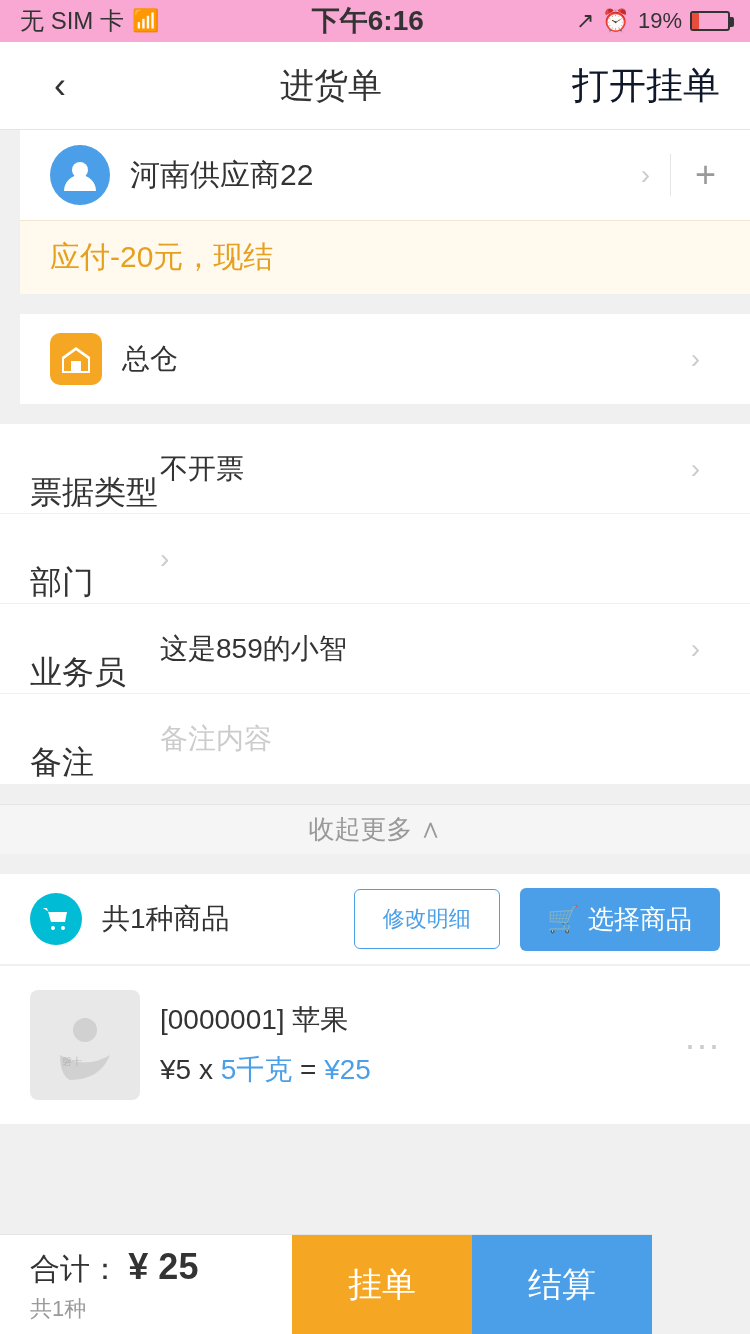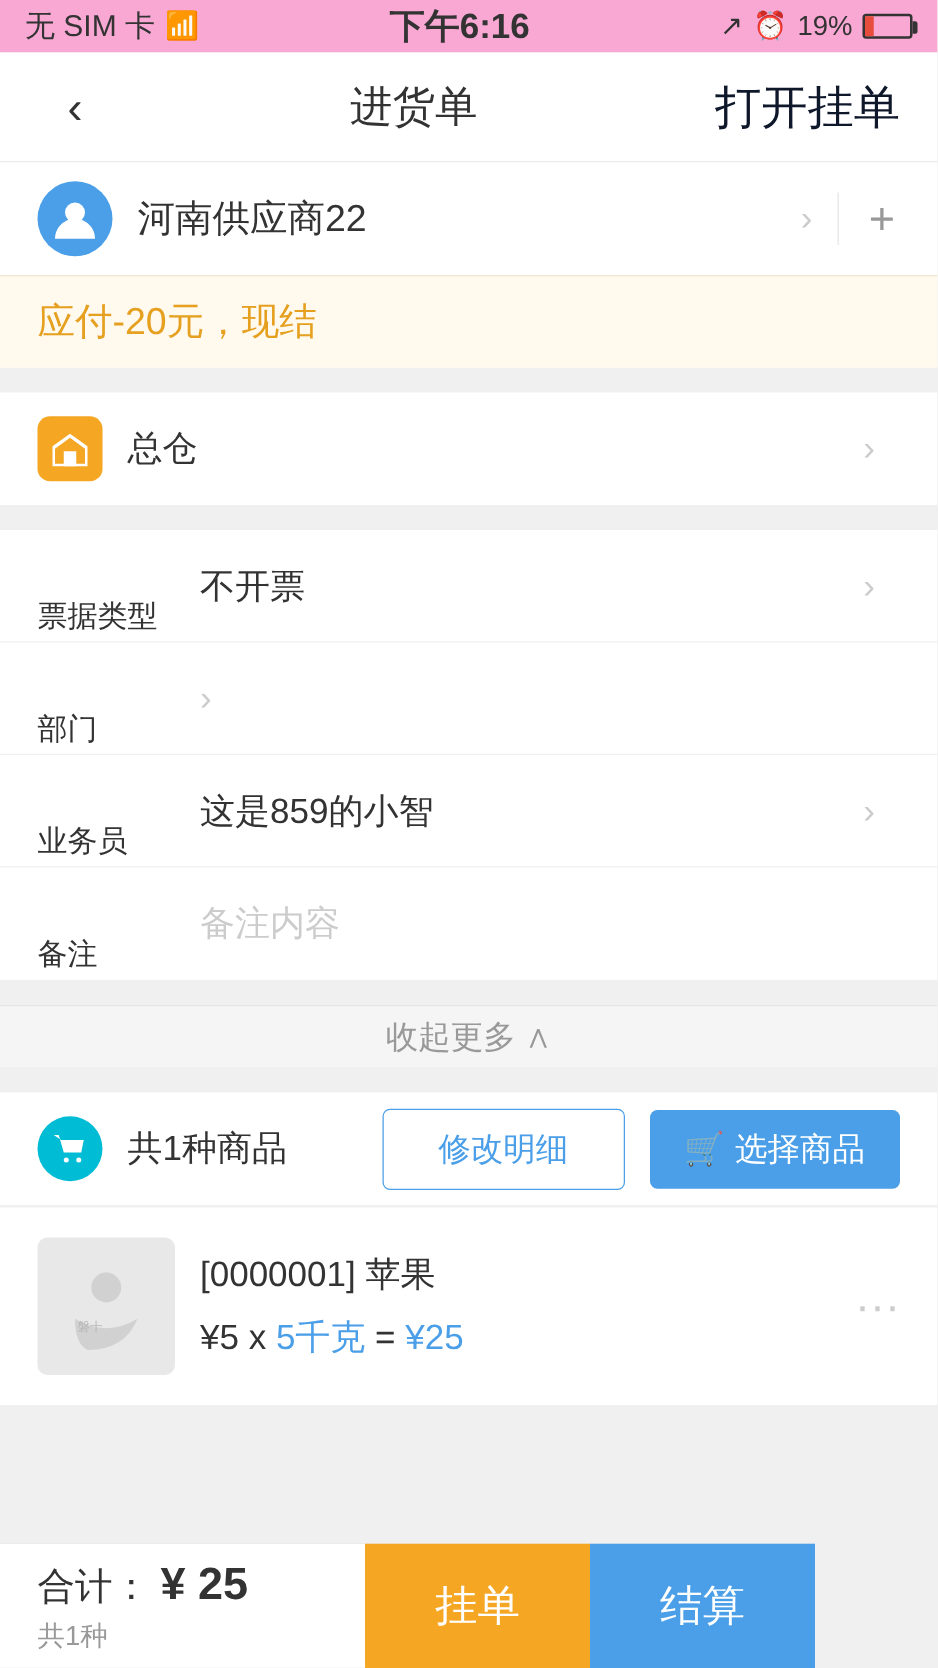--- a/index.html
+++ b/index.html
@@ -55,20 +55,21 @@
     .nav-title { font-size: 34px; font-weight: 500; color: #333; }
     .nav-action { font-size: 37px; color: #0f172a; }
 
     
     .content { background: #f0f0f0; }
 
     
     .section {
       background: #fff;
       margin-bottom: 20px;
+      margin-left: 20px;
     }
 
     
     .supplier-row {
       display: flex;
       align-items: center;
       padding: 0 30px;
       height: 90px;
       background: #fff;
     }
@@ -119,21 +120,21 @@
       margin-bottom: 20px;
     }
     .field-row {
       display: flex;
       align-items: center;
       padding: 0 30px;
       height: 90px;
       border-bottom: 1px solid #f0f0f0;
     }
     .field-row:last-child { border-bottom: none; }
-    .field-label { color: #333; font-size: 24px; width: 130px; flex-shrink: 0; margin-top: 48px; }
+    .field-label { color: #333; font-size: 32px; width: 130px; flex-shrink: 0; margin-top: 48px; }
     .field-value { flex: 1; font-size: 28px; color: #333; }
     .field-placeholder { flex: 1; font-size: 28px; color: #ccc; }
 
     
     .collapse-bar {
       background: #f5f5f5;
       height: 70px;
       display: flex; align-items: center; justify-content: center;
       color: #999; font-size: 26px;
       border-top: 1px solid #e5e5e5;
@@ -151,22 +152,22 @@
       gap: 20px;
     }
     .product-icon {
       width: 52px; height: 52px; border-radius: 50%;
       background: #00bcd4; display: flex; align-items: center; justify-content: center;
       flex-shrink: 0;
     }
     .product-count { flex: 1; font-size: 28px; color: #333; }
     .btn-outline {
       border: 1px solid #4a9fe8; color: #4a9fe8;
-      background: #fff; padding: 14px 44px;
-      border-radius: 6px; font-size: 26px; cursor: pointer;
+      background: #fff; padding: 14px 28px;
+      border-radius: 6px; font-size: 22px; cursor: pointer;
     }
     .btn-filled {
       background: #4a9fe8; color: #fff;
       border: none; padding: 14px 28px;
       border-radius: 6px; font-size: 26px; cursor: pointer;
       display: flex; align-items: center; gap: 8px;
     }
 
     
     .product-item {

